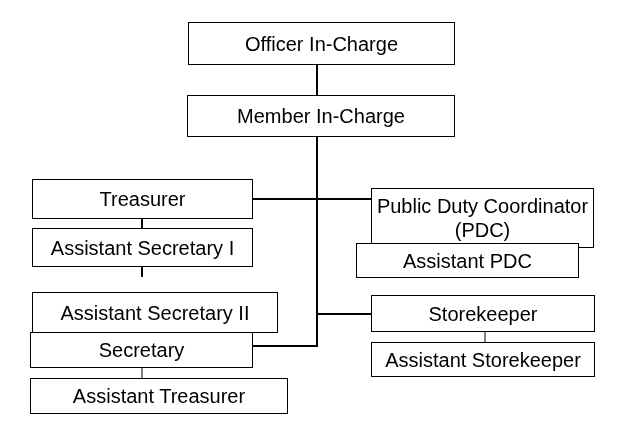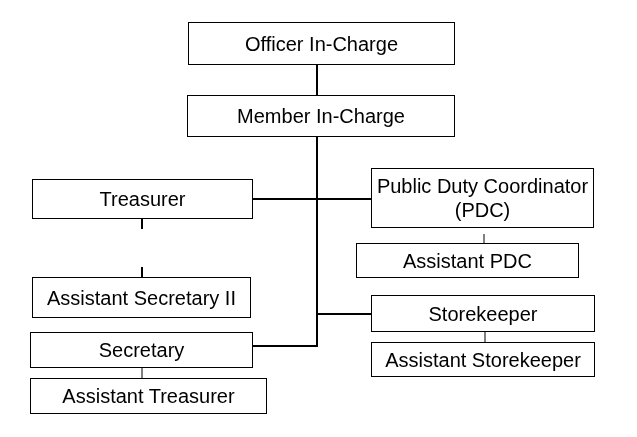--- a/index.html
+++ b/index.html
@@ -52,28 +52,29 @@
   <div class="edge light" style="left:141px; top:368px; width:1.5px; height:10px;"></div>
   <div class="edge light" style="left:483px; top:234px; width:1.5px; height:9px;"></div>
   <div class="edge light" style="left:484px; top:332px; width:1.5px; height:10px;"></div>
 
   <div class="node" style="left:188px; top:22px; width:267px; height:43px;">Officer In-Charge</div>
 
   <div class="node" style="left:187px; top:95px; width:268px; height:42px;">Member In-Charge</div>
 
   <div class="node" style="left:32px; top:179px; width:221px; height:40px;">Treasurer</div>
 
+  <div class="node" style="left:32px; top:228px; width:221px; height:39px;">Assistant Secretary I</div>
 
-  <div class="node" style="left:32px; top:277px; width:219px; height:41px;">Assistant Secretary II</div>
+  <div class="node" style="left:32px; top:292px; width:246px; height:41px;">Assistant Secretary II</div>
 
   <div class="node" style="left:30px; top:332px; width:223px; height:36px;">Secretary</div>
 
-  <div class="node" style="left:30px; top:378px; width:237px; height:36px;">Assistant Treasurer</div>
+  <div class="node" style="left:30px; top:378px; width:258px; height:36px;">Assistant Treasurer</div>
 
-  <div class="node" style="left:371px; top:168px; width:223px; height:60px;">Public Duty Coordinator (PDC)</div>
+  <div class="node" style="left:371px; top:188px; width:223px; height:60px;">Public Duty Coordinator (PDC)</div>
 
   <div class="node" style="left:356px; top:243px; width:223px; height:35px;">Assistant PDC</div>
 
   <div class="node" style="left:371px; top:295px; width:224px; height:37px;">Storekeeper</div>
 
   <div class="node" style="left:371px; top:342px; width:224px; height:35px;">Assistant Storekeeper</div>
 
 </div>
 
 </body></html>

